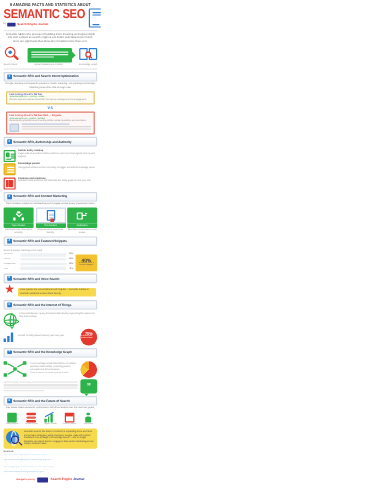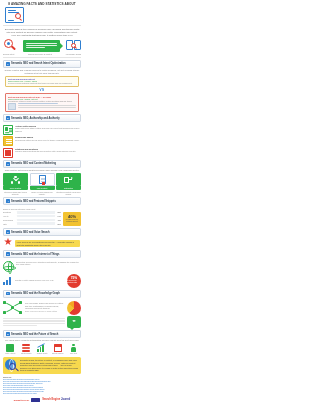--- a/index.html
+++ b/index.html
@@ -252,20 +252,28 @@
   .footer .f2 em{color:#2e3192;font-style:normal;}
 </style>
 </head>
 <body>
 
 <div class="page">
 
   <div class="header">
     <div class="kicker">8 AMAZING FACTS AND STATISTICS ABOUT</div>
     <div class="title-row">
+      <div class="title-block">
+        <div class="title">SEMANTIC SEO</div>
+        <div class="byline">
+          <span class="by">by</span>
+          <span class="brandmark"></span>
+          <span class="brandtxt">Search Engine Journal</span>
+        </div>
+      </div>
       <div class="hero-icon">
         <span class="bar b1"></span>
           <span class="bar b2"></span>
           <span class="bar b3"></span>
         <span class="mag"></span>
           <span class="maghandle"></span>
       </div>
     </div>
   </div>
 

